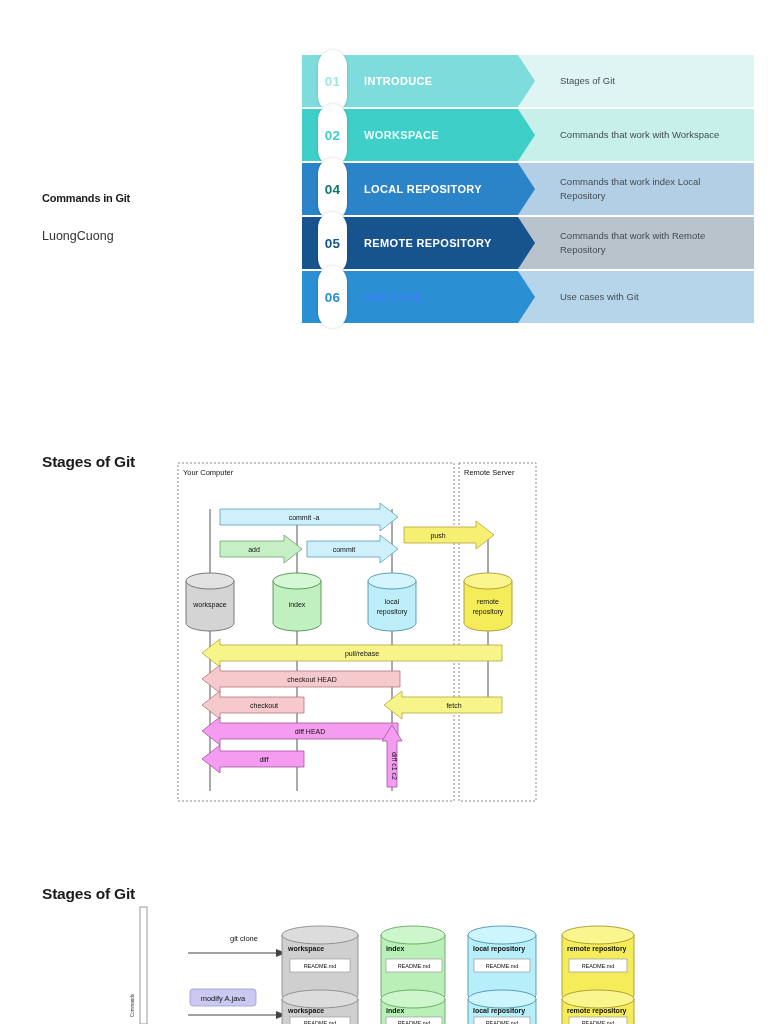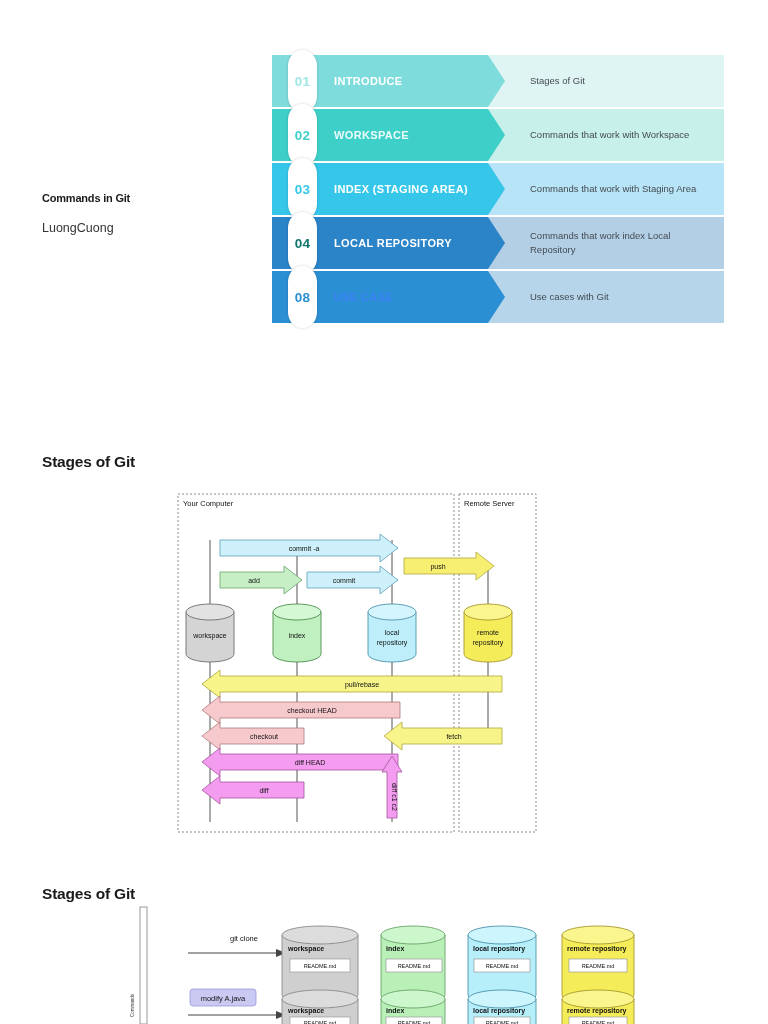--- a/index.html
+++ b/index.html
@@ -22,36 +22,37 @@
   #slide1-title {
     position: absolute;
     left: 42px; top: 192px;
     font-size: 11px;
     font-weight: bold;
     color: #1a1a1a;
     letter-spacing: -0.2px;
   }
   #slide1-author {
     position: absolute;
-    left: 42px; top: 221px;
+    left: 42px; top: 229px;
     font-size: 12.5px;
     color: #333;
   }
 
   #chevron-list {
     position: absolute;
     left: 272px; top: 55px;
     width: 452px;
     height: 322px;
   }
   .chev-row {
     position: relative;
     height: 52px;
     margin-bottom: 2px;
     overflow: visible;
+    margin-left: 30px;
   }
   .chev-desc-bg {
     position: absolute;
     left: 0; top: 0;
     width: 452px; height: 52px;
   }
   .chev-arrow {
     position: absolute;
     left: 0; top: 0;
     width: 233px; height: 52px;
@@ -103,21 +104,21 @@
     font-weight: bold;
     color: #1a1a1a;
     letter-spacing: -0.2px;
   }
   #heading-mid  { top: 453px; }
   #heading-bot  { top: 885px; }
 
   
   #diagram-mid {
     position: absolute;
-    left: 176px; top: 488px;
+    left: 176px; top: 457px;
     width: 362px; height: 348px;
   }
 
   
   #diagram-bot {
     position: absolute;
     left: 128px; top: 905px;
     width: 540px; height: 119px;
     overflow: hidden;
   }
@@ -155,58 +156,58 @@
             <polygon points="0,0 216,0 233,26 216,52 0,52" fill="#3ed0c8"></polygon>
           </svg>
       </div>
       <div class="chev-num">
         <span style="color: rgb(62, 208, 200);">02</span>
       </div>
       <div class="chev-label" style="color: rgb(234, 251, 249);">WORKSPACE</div>
       <div class="chev-desc">Commands that work with Workspace</div>
     </div>
 
-    <div class="chev-row">
-      <div class="chev-desc-bg" style="background: rgb(183, 228, 246);"></div>
-      <div class="chev-arrow">
-        <svg width="233" height="52" viewBox="0 0 233 52">
-            <polygon points="0,0 216,0 233,26 216,52 0,52" fill="#35c6ea"></polygon>
-          </svg>
-      </div>
-      <div class="chev-num">
-        <span style="color: rgb(53, 198, 234);">03</span>
-      </div>
-      <div class="chev-label" style="color: rgb(255, 255, 255);">INDEX (STAGING AREA)</div>
-      <div class="chev-desc">Commands that work with Staging Area</div>
-    </div>
 
     <div class="chev-row">
       <div class="chev-desc-bg" style="background: rgb(179, 207, 230);"></div>
       <div class="chev-arrow">
         <svg width="233" height="52" viewBox="0 0 233 52">
             <polygon points="0,0 216,0 233,26 216,52 0,52" fill="#2b83c8"></polygon>
           </svg>
       </div>
       <div class="chev-num">
         <span style="color: #0f766e;">04</span>
       </div>
       <div class="chev-label" style="color: rgb(255, 255, 255);">LOCAL REPOSITORY</div>
       <div class="chev-desc">Commands that work index Local Repository</div>
     </div>
 
+    <div class="chev-row">
+      <div class="chev-desc-bg" style="background: rgb(184, 195, 204);"></div>
+      <div class="chev-arrow">
+        <svg width="233" height="52" viewBox="0 0 233 52">
+            <polygon points="0,0 216,0 233,26 216,52 0,52" fill="#17548e"></polygon>
+          </svg>
+      </div>
+      <div class="chev-num">
+        <span style="color: rgb(23, 84, 142);">05</span>
+      </div>
+      <div class="chev-label" style="color: rgb(255, 255, 255);">REMOTE REPOSITORY</div>
+      <div class="chev-desc">Commands that work with Remote Repository</div>
+    </div>
 
     <div class="chev-row">
       <div class="chev-desc-bg" style="background: rgb(182, 213, 234);"></div>
       <div class="chev-arrow">
         <svg width="233" height="52" viewBox="0 0 233 52">
             <polygon points="0,0 216,0 233,26 216,52 0,52" fill="#2b8fd4"></polygon>
           </svg>
       </div>
       <div class="chev-num">
-        <span style="color: rgb(43, 143, 212);">08</span>
+        <span style="color: rgb(43, 143, 212);">06</span>
       </div>
       <div class="chev-label" style="color: #3b82f6;">USE CASE</div>
       <div class="chev-desc">Use cases with Git</div>
     </div>
 
   </div>
 </div>
 
 <div class="sec-heading" id="heading-mid">Stages of Git</div>
 

